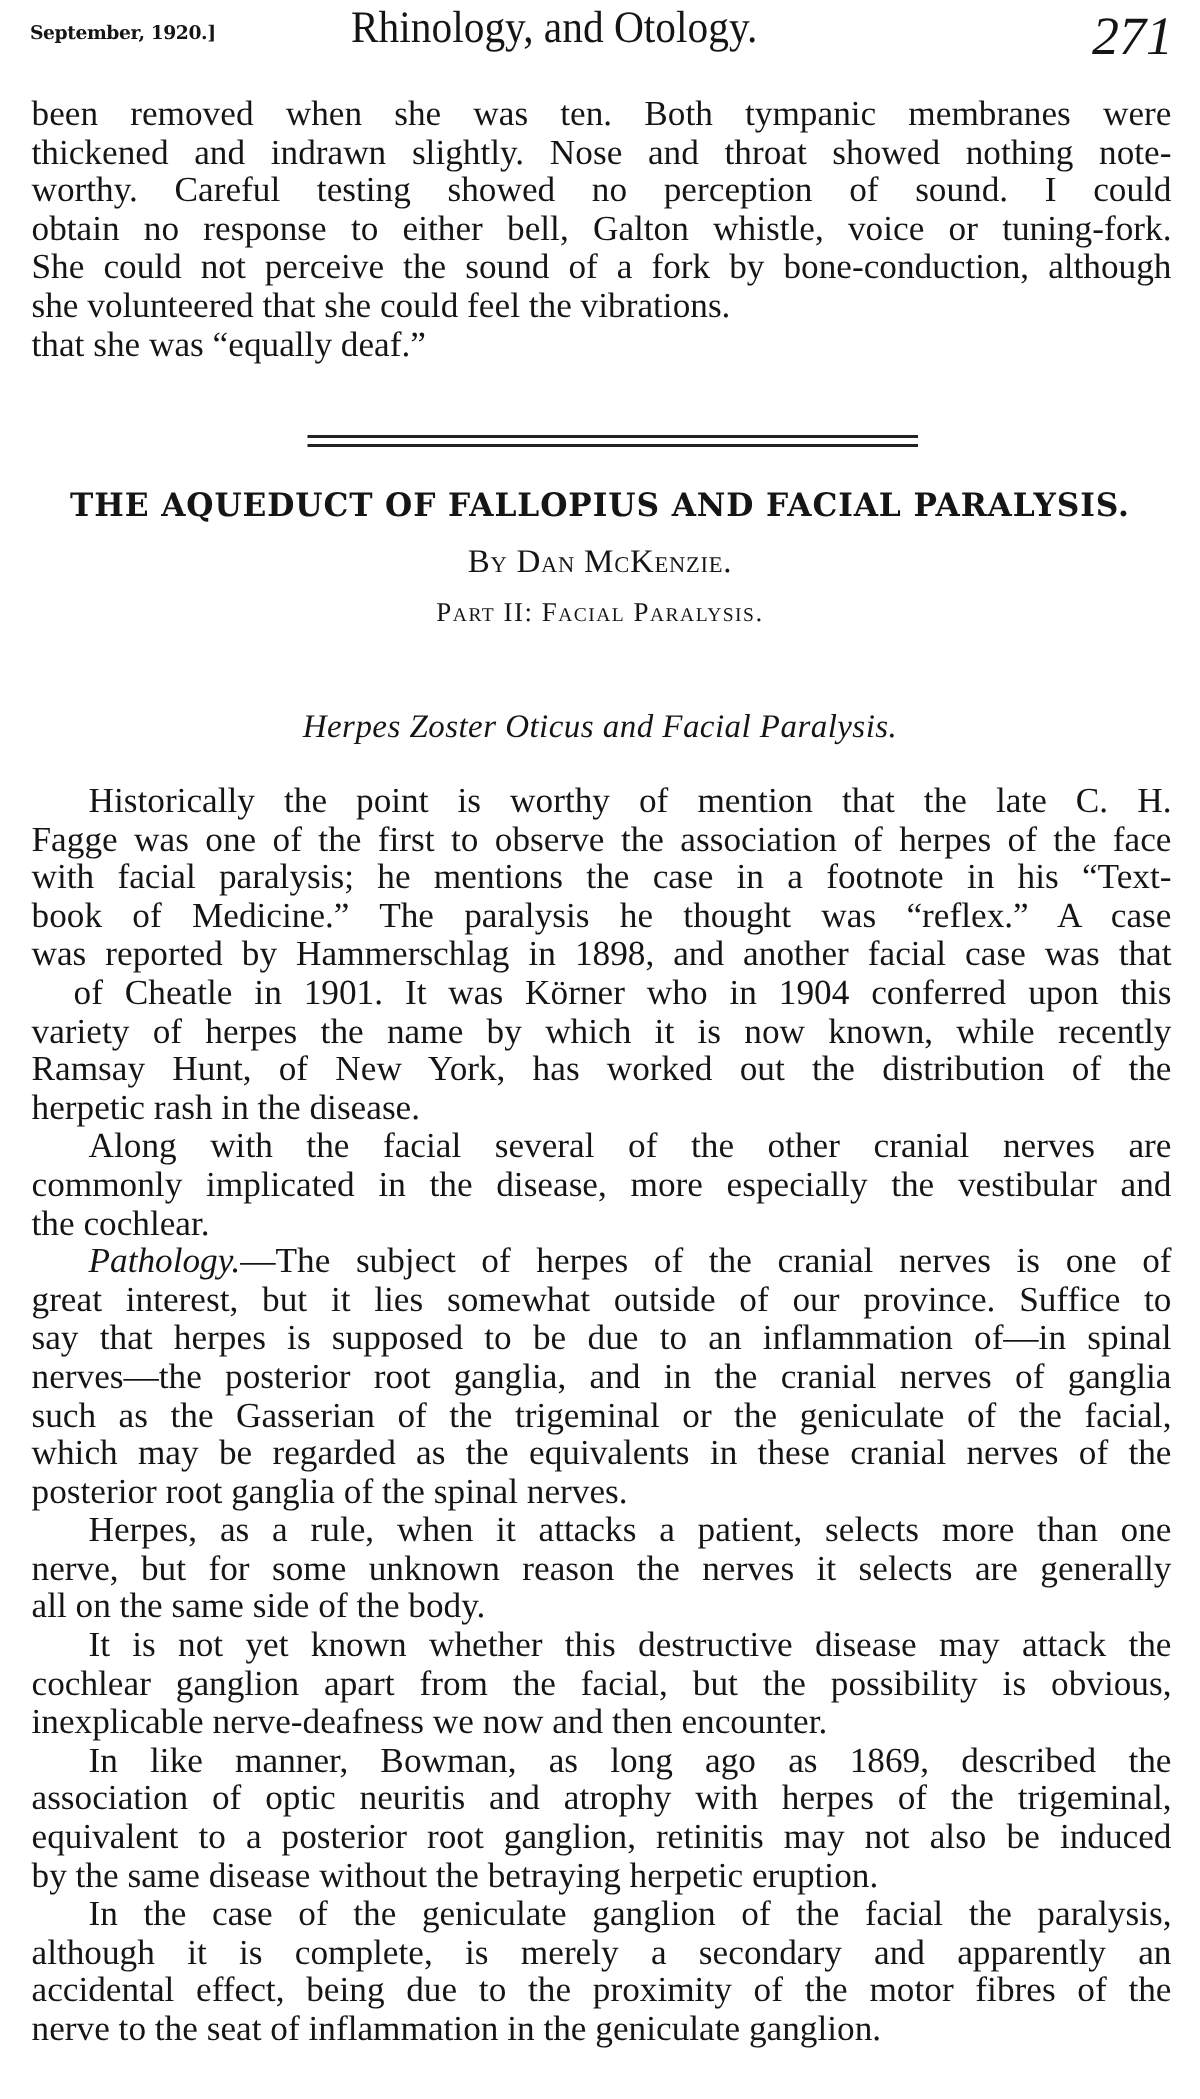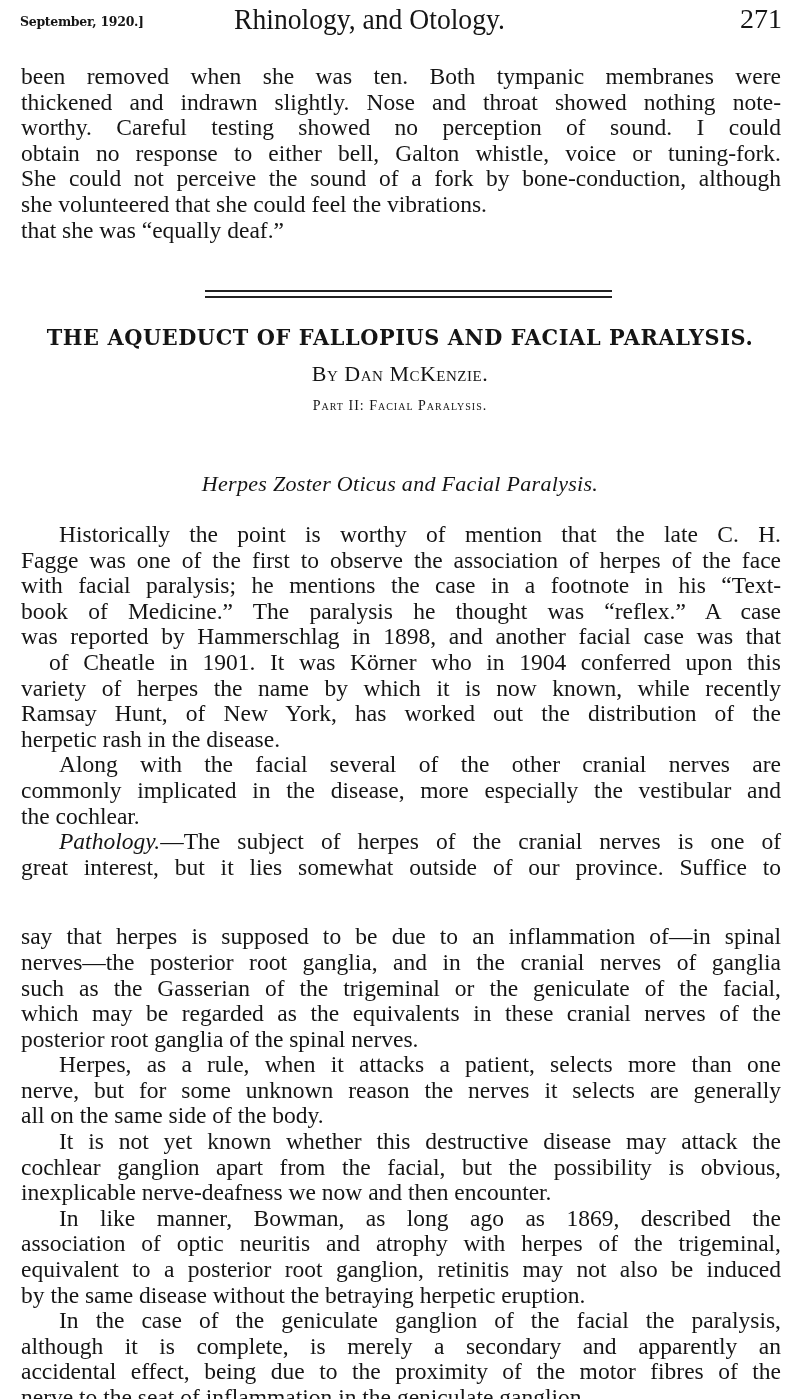--- a/index.html
+++ b/index.html
@@ -1,33 +1,33 @@
 <!DOCTYPE html>
 <html><head>
 <meta charset="utf-8">
 <style>
   html, body { margin: 0; padding: 0; background: #ffffff; }
   body { width: 800px; height: 1399px; overflow: hidden; position: relative; color: #151515; font-family: "DejaVu Serif", "Liberation Serif", serif; }
   .page { position: absolute; left: 0; top: 0; width: 800px; height: 1201px; }
   .running-head { position: absolute; left: 0; top: 0; width: 800px; height: 40px; }
   .rh-left { position: absolute; left: 20px; top: 14px; font-family: "DejaVu Serif", serif; font-weight: bold; font-size: 12.5px; letter-spacing: -0.3px; }
   .rh-center { position: absolute; left: 234px; top: 2px; font-family: "Liberation Serif", serif; font-size: 30px; transform: scaleX(0.92); transform-origin: left top; white-space: nowrap; }
-  .rh-right { position: absolute; right: 18px; top: 3px; font-family: "Liberation Serif", serif; font-size: 28px; }
+  .rh-right { position: absolute; right: 18px; top: 3px; font-family: "Liberation Serif", serif; font-size: 36px; font-style: italic; }
 
   .body-text { position: absolute; left: 21px; width: 760px; font-family: "Liberation Serif", serif; font-size: 23.5px; line-height: 25.6px; text-align: justify; }
   .body-text p { margin: 0; text-indent: 0; }
   .body-text p.noindent { text-indent: 0; }
   .line { display: block; white-space: nowrap; text-align-last: justify; }
   .line.last { text-align-last: left; }
 
   .rule { position: absolute; left: 205px; width: 407px; height: 1.6px; background: #222; }
 
   .title { position: absolute; left: 20px; width: 760px; top: 325px; text-align: center; font-family: "DejaVu Serif", serif; font-weight: bold; font-size: 21.5px; letter-spacing: 0.6px; white-space: nowrap; transform: scaleX(0.97); }
   .byline { position: absolute; left: 0; width: 800px; top: 361px; text-align: center; font-family: "Liberation Serif", serif; font-size: 22px; font-variant: small-caps; letter-spacing: 0.5px; }
-  .part { position: absolute; left: 0; width: 800px; top: 398px; text-align: center; font-family: "Liberation Serif", serif; font-size: 14px; font-variant: small-caps; letter-spacing: 1px; }
+  .part { position: absolute; left: 0; width: 800px; top: 398px; text-align: center; font-family: "Liberation Serif", serif; font-size: 18px; font-variant: small-caps; letter-spacing: 1px; }
   .continued { position: absolute; left: 0; width: 800px; top: 435px; text-align: center; font-family: "Liberation Serif", serif; font-size: 22px; }
   .continued i { font-style: italic; }
   .subhead { position: absolute; left: 0; width: 800px; top: 471px; text-align: center; font-family: "Liberation Serif", serif; font-style: italic; font-size: 22px; letter-spacing: 0.3px; }
   em { font-style: italic; }
 </style>
 </head>
 <body>
 
 <div class="page">
 
@@ -72,21 +72,21 @@
       <span class="line last" style="white-space: nowrap;">herpetic rash in the disease.</span>
     </p>
     <p class="noindent">
       <span class="line" style="padding-left: 38px; white-space: nowrap;">Along with the facial several of the other cranial nerves are</span>
       <span class="line" style="white-space: nowrap;">commonly implicated in the disease, more especially the vestibular and</span>
       <span class="line last" style="white-space: nowrap;">the cochlear.</span>
     </p>
     <p class="noindent">
       <span class="line" style="padding-left: 38px; white-space: nowrap;"><em>Pathology.</em><span>—The subject of herpes of the cranial nerves is one of</span></span>
       <span class="line" style="white-space: nowrap;">great interest, but it lies somewhat outside of our province.  Suffice to</span>
-      <span class="line" style="white-space: nowrap; margin-top: 44px;">say that herpes is supposed to be due to an inflammation of—in spinal</span>
+      <span class="line" style="white-space: nowrap;">say that herpes is supposed to be due to an inflammation of—in spinal</span>
       <span class="line" style="white-space: nowrap;">nerves—the posterior root ganglia, and in the cranial nerves of ganglia</span>
       <span class="line" style="white-space: nowrap;">such as the Gasserian of the trigeminal or the geniculate of the facial,</span>
       <span class="line" style="white-space: nowrap;">which may be regarded as the equivalents in these cranial nerves of the</span>
       <span class="line last" style="white-space: nowrap;">posterior root ganglia of the spinal nerves.</span>
     </p>
     <p class="noindent">
       <span class="line" style="padding-left: 38px; white-space: nowrap;">Herpes, as a rule, when it attacks a patient, selects more than one</span>
       <span class="line" style="white-space: nowrap;">nerve, but for some unknown reason the nerves it selects are generally</span>
       <span class="line last" style="white-space: nowrap;">all on the same side of the body.</span>
     </p>

